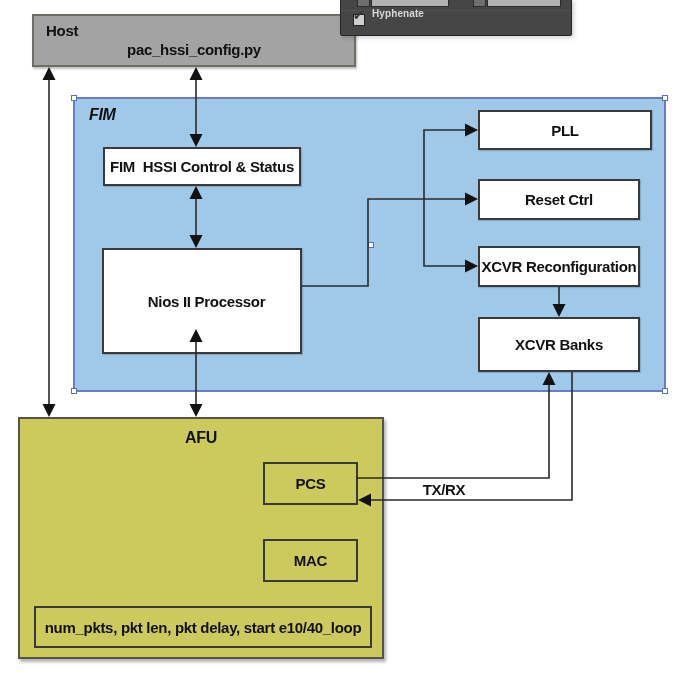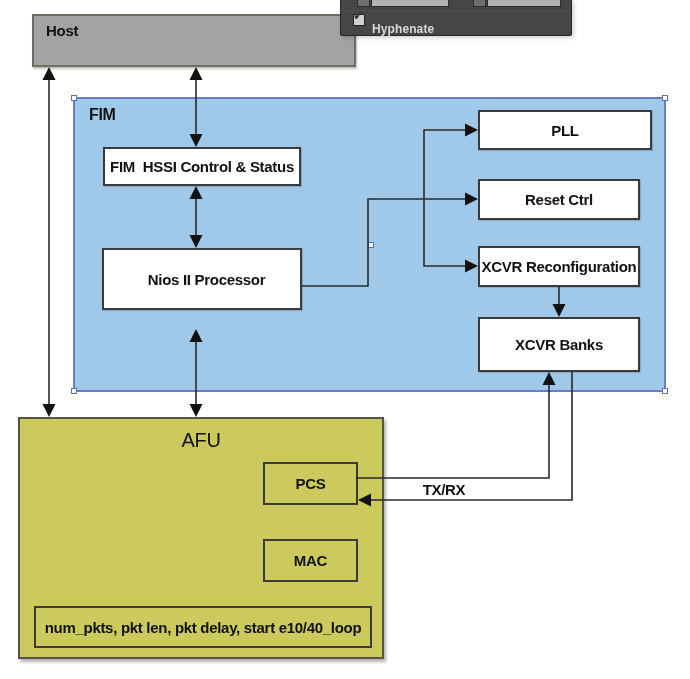--- a/index.html
+++ b/index.html
@@ -15,28 +15,28 @@
     background:#a3a3a3;border:2px solid #6e6e62;
     box-shadow:1px 2px 2px rgba(0,0,0,0.25);
   }
   .host-title{left:12px;top:6px;font-size:15px;font-weight:bold;letter-spacing:-0.3px;}
   .host-script{left:0;top:25px;width:100%;text-align:center;font-size:15px;font-weight:bold;letter-spacing:-0.3px;}
 
   .fim{
     left:73px;top:97px;width:593px;height:295px;
     background:#A0C8E8;border:2px solid #6B7CC4;
   }
-  .fim-title{left:14px;top:7px;font-size:16px;font-weight:bold;letter-spacing:-0.3px;}
+  .fim-title{left:14px;top:7px;font-size:16px;font-weight:bold;letter-spacing:-0.3px;font-style:italic;}
 
   .afu{
     left:18px;top:417px;width:366px;height:242px;
     background:#CCC95D;border:2px solid #55544a;
     box-shadow:2px 3px 3px rgba(0,0,0,0.3);
   }
-  .afu-title{left:0;top:10px;width:100%;text-align:center;font-size:20px;font-weight:normal;letter-spacing:-0.3px;}
+  .afu-title{left:0;top:10px;width:100%;text-align:center;font-size:16px;font-weight:bold;letter-spacing:-0.3px;}
 
   
   .node{
     background:#ffffff;border:2px solid #3a3a3a;
     display:flex;align-items:center;justify-content:center;
     font-size:15px;font-weight:bold;letter-spacing:-0.3px;white-space:pre;
     box-shadow:1px 1px 1px rgba(0,0,0,0.15);
   }
   .node.hollow{background:transparent;box-shadow:none;}
 
@@ -63,44 +63,45 @@
   }
   .sliver{top:-1px;height:8px;background:#B2B2B2;border:1px solid #2b2b2b;}
   .sliver-cap{top:-1px;height:8px;background:#6E6E6E;border:1px solid #2b2b2b;}
   .panel-sep{left:0;top:10px;width:100%;height:1px;background:#333333;border-bottom:1px solid #515151;}
   .checkbox{
     left:12px;top:14px;width:12px;height:12px;background:#CFCFCF;border:1px solid #232323;
   }
   .checkmark{
     position:absolute;left:-1px;top:-6px;font-size:13px;font-weight:bold;color:#333333;line-height:1;
   }
-  .hyph-label{left:31px;top:22px;font-size:12px;font-weight:bold;color:#D8D8D8;letter-spacing:0.1px;}
+  .hyph-label{left:31px;top:8px;font-size:10px;font-weight:bold;color:#D8D8D8;letter-spacing:0.1px;}
 </style>
 </head>
 <body>
 
 <div id="canvas">
 
   <div class="abs host">
     <div class="abs host-title">Host</div>
+    <div class="abs host-script">pac_hssi_config.py</div>
   </div>
 
   <div class="abs fim">
     <div class="abs fim-title">FIM</div>
     <div class="abs handle" style="left:-4px;top:-4px;"></div>
     <div class="abs handle" style="left:587px;top:-4px;"></div>
     <div class="abs handle" style="left:-4px;top:289px;"></div>
     <div class="abs handle" style="left:587px;top:289px;"></div>
     <div class="abs handle" style="left:293px;top:143px;"></div>
   </div>
 
   <div class="abs node" style="left:103px;top:147px;width:198px;height:39px;">
     <span>FIM  HSSI Control &amp; Status</span>
   </div>
-  <div class="abs node" style="left:102px;top:248px;width:200px;height:62px;padding-left:9px;">
+  <div class="abs node" style="left:102px;top:248px;width:200px;height:106px;padding-left:9px;">
     <span>Nios II Processor</span>
   </div>
   <div class="abs node" style="left:478px;top:110px;width:174px;height:40px;">
     <span>PLL</span>
   </div>
   <div class="abs node" style="left:478px;top:179px;width:162px;height:41px;">
     <span>Reset Ctrl</span>
   </div>
   <div class="abs node" style="left:478px;top:317px;width:162px;height:55px;">
     <span>XCVR Banks</span>

